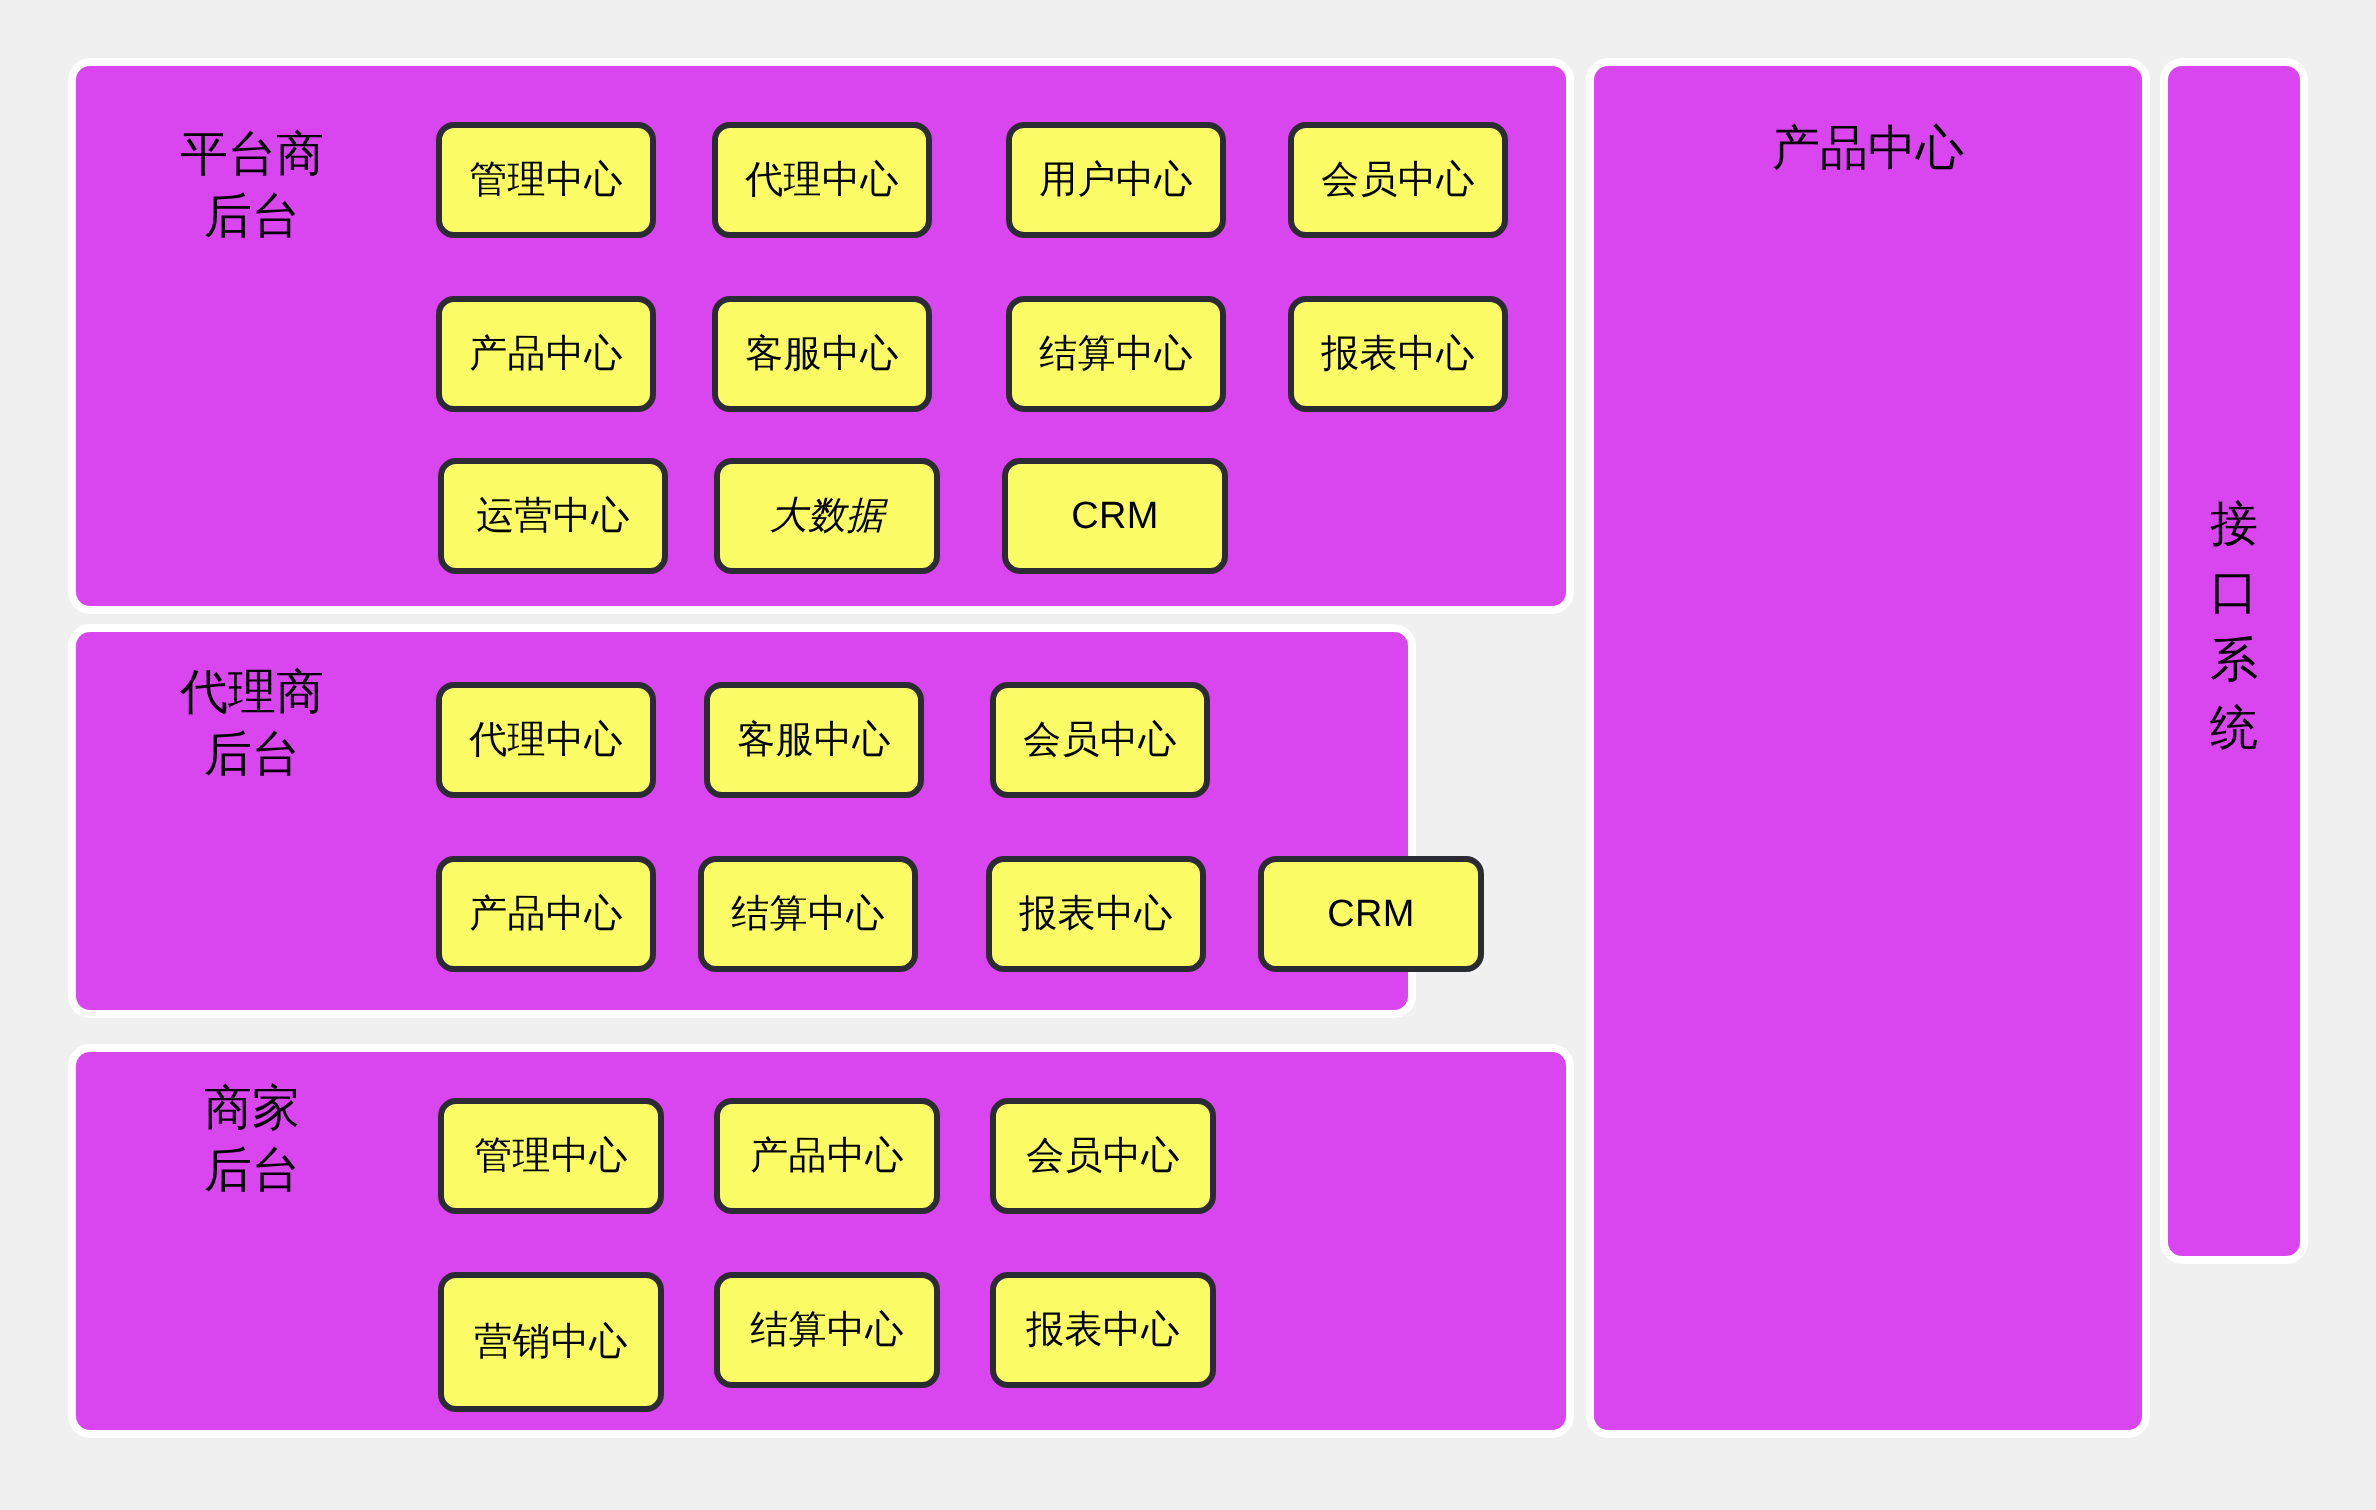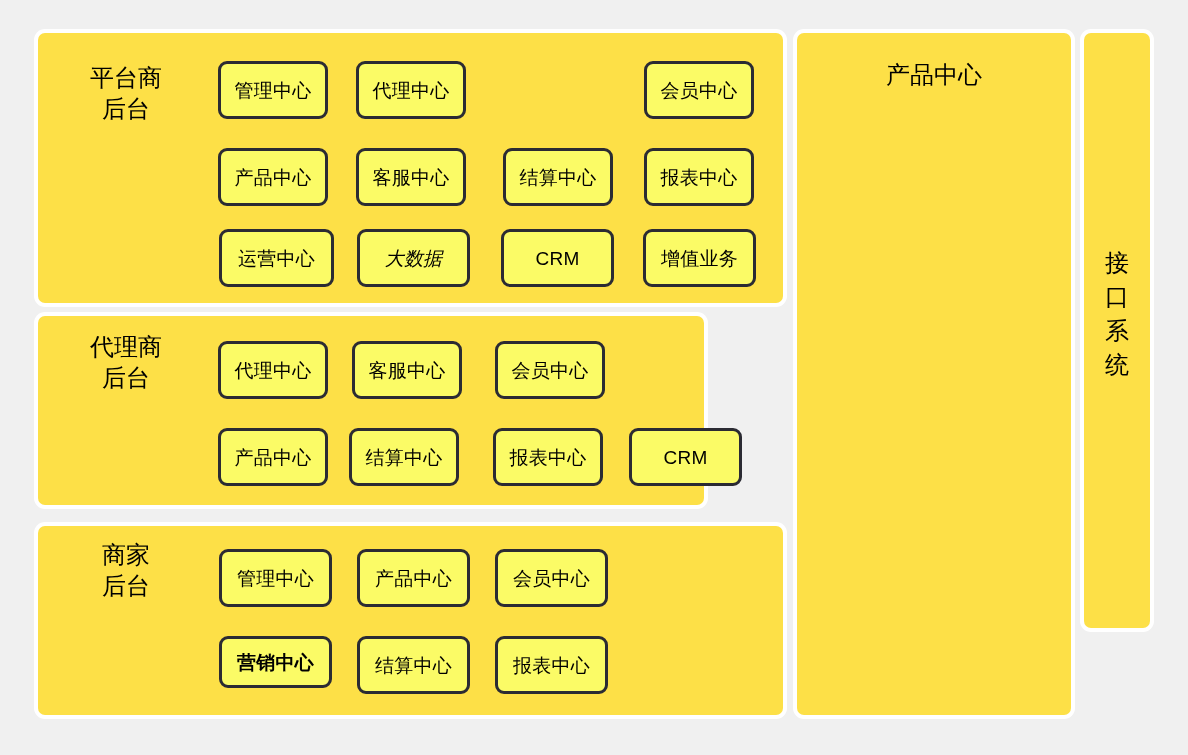--- a/index.html
+++ b/index.html
@@ -16,21 +16,21 @@
   }
   #canvas {
     position: relative;
     width: 1188px;
     height: 755px;
   }
 
   
   .panel {
     position: absolute;
-    background: #fde047;
+    background: #d946ef;
     border-radius: 7px;
     box-shadow: 0 0 0 4px #ffffff;
     box-sizing: border-box;
   }
 
   
   .panel-label {
     position: absolute;
     text-align: center;
     color: #000000;
@@ -85,31 +85,31 @@
 <body>
 
 <div id="canvas">
 
   <div class="panel" style="left:38px; top:33px; width:745px; height:270px;">
     <div class="panel-label" style="left:32px; top:30px; width:112px;">平台商
 后台</div>
 
     <div class="module" style="left:148px; top:28px; width:110px; height:58px;">管理中心</div>
     <div class="module" style="left:286px; top:28px; width:110px; height:58px;">代理中心</div>
+    <div class="module" style="left:433px; top:28px; width:110px; height:58px;">用户中心</div>
     <div class="module" style="left:574px; top:28px; width:110px; height:58px;">会员中心</div>
 
     <div class="module" style="left:148px; top:115px; width:110px; height:58px;">产品中心</div>
     <div class="module" style="left:286px; top:115px; width:110px; height:58px;">客服中心</div>
     <div class="module" style="left:433px; top:115px; width:110px; height:58px;">结算中心</div>
     <div class="module" style="left:574px; top:115px; width:110px; height:58px;">报表中心</div>
 
     <div class="module" style="left:149px; top:196px; width:115px; height:58px;text-align:center;">运营中心</div>
     <div class="module" style="left:287px; top:196px; width:113px; height:58px;font-style:italic;">大数据</div>
     <div class="module" style="left:431px; top:196px; width:113px; height:58px;">CRM</div>
-    <div class="module" style="left:573px; top:196px; width:113px; height:58px;">增值业务</div>
   </div>
 
   <div class="panel" style="left:38px; top:316px; width:666px; height:189px;">
     <div class="panel-label" style="left:32px; top:16px; width:112px;">代理商
 后台</div>
 
     <div class="module" style="left:148px; top:25px; width:110px; height:58px;">代理中心</div>
     <div class="module" style="left:282px; top:25px; width:110px; height:58px;">客服中心</div>
     <div class="module" style="left:425px; top:25px; width:110px; height:58px;">会员中心</div>
 
@@ -120,21 +120,21 @@
   </div>
 
   <div class="panel" style="left:38px; top:526px; width:745px; height:189px;">
     <div class="panel-label" style="left:32px; top:14px; width:112px;">商家
 后台</div>
 
     <div class="module" style="left:149px; top:23px; width:113px; height:58px;">管理中心</div>
     <div class="module" style="left:287px; top:23px; width:113px; height:58px;">产品中心</div>
     <div class="module" style="left:425px; top:23px; width:113px; height:58px;">会员中心</div>
 
-    <div class="module" style="left:149px; top:110px; width:113px; height:52px;font-weight:bold;">营销中心</div>
+    <div class="module" style="left:149px; top:110px; width:113px; height:70px;">营销中心</div>
     <div class="module" style="left:287px; top:110px; width:113px; height:58px;">结算中心</div>
     <div class="module" style="left:425px; top:110px; width:113px; height:58px;">报表中心</div>
   </div>
 
   <div class="panel" style="left:797px; top:33px; width:274px; height:682px;">
     <div class="panel-title" style="left:0; top:27px; width:274px;">产品中心</div>
   </div>
 
   <div class="panel" style="left:1084px; top:33px; width:66px; height:595px;">
     <div class="panel-label-vertical" style="left:21px; top:213px;">接口系统</div>

